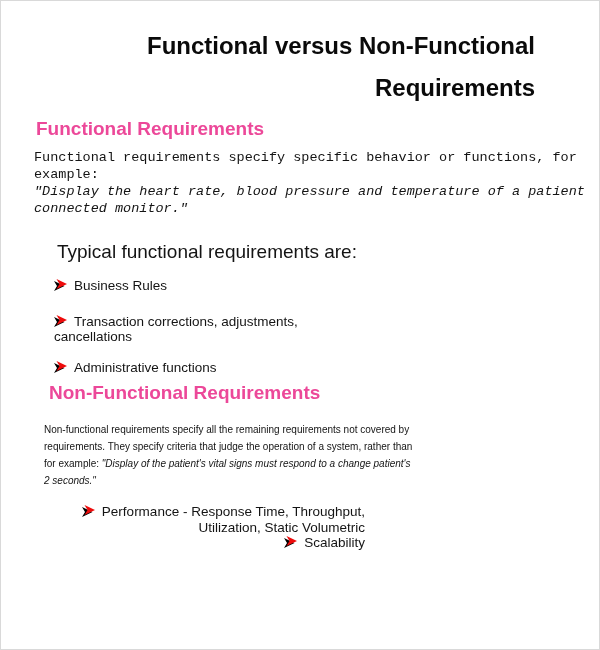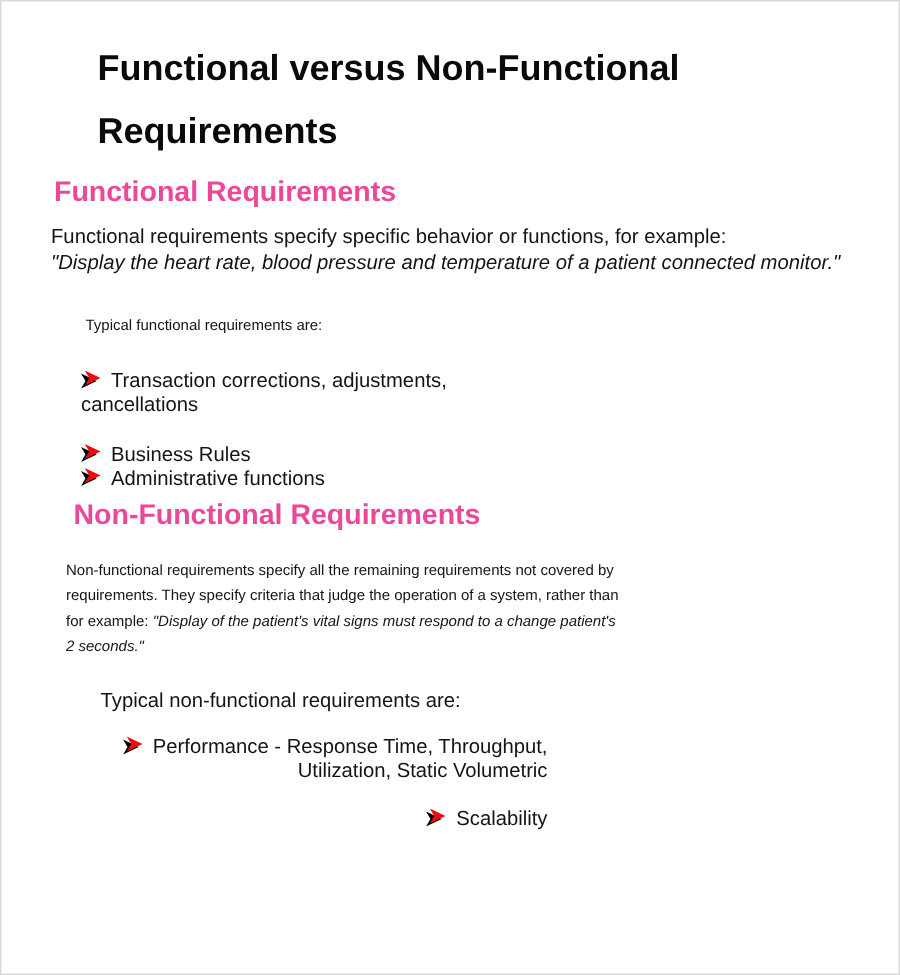--- a/index.html
+++ b/index.html
@@ -13,21 +13,21 @@
     height: 648px;
     border: 1px solid #d9d9d9;
     background: #ffffff;
     font-family: "Liberation Sans", "DejaVu Sans", sans-serif;
     color: #141414;
     overflow: hidden;
   }
   .doc-title {
     margin: 24px auto 0 auto;
     max-width: 470px;
-    text-align: left;
+    text-align: right;
     font-size: 24px;
     font-weight: bold;
     line-height: 42px;
     color: #0a0a0a;
   }
   h2 {
     font-size: 19px;
     font-weight: bold;
     color: #ec4899;
     line-height: 24px;
@@ -37,53 +37,54 @@
     margin: 8px 0 0 35px;
   }
   .h2-nonfunctional {
     margin: 6px 0 0 48px;
   }
   .body-text {
     font-size: 13.5px;
     line-height: 17px;
     margin: 8px 0 0 33px;
     white-space: pre-line;
+    font-family: Liberation Mono, monospace;
   }
   .body-text-2 {
     font-size: 10px;
     line-height: 17px;
     margin: 16px 0 0 43px;
     max-width: 545px;
     white-space: pre-line;
   }
   .body-text em, .body-text-2 em {
     font-style: italic;
   }
   .list-intro {
-    font-size: 10px;
+    font-size: 19px;
     line-height: 17px;
     margin: 26px 0 0 56px;
   }
   .list-intro-2 {
     font-size: 13.5px;
     line-height: 17px;
     margin: 18px 0 0 66px;
   }
   .bullet-item {
     font-size: 13.5px;
     line-height: 15.5px;
     max-width: 300px;
   }
   .sec-functional .bullet-item { margin-left: 53px; }
   .sec-nonfunctional .bullet-item { margin-left: 64px; text-align: right; }
   .bi-1 { margin-top: 18px; }
   .bi-2 { margin-top: 20px; }
-  .bi-3 { }
+  .bi-3 { margin-top: 15px; }
   .bi-4 { margin-top: 15px; }
-  .bi-5 { margin-top: 17px; }
+  .bi-5 { }
   .bi-6 { margin-top: 14px; }
   .bullet-icon {
     display: inline-block;
     width: 13px;
     height: 12px;
     margin-right: 7px;
     vertical-align: -1px;
   }
   .item-text {
     white-space: pre-line;
@@ -97,45 +98,44 @@
   <h1 class="doc-title">Functional versus Non-Functional Requirements</h1>
 
   <section class="sec-functional">
     <h2 class="h2-functional">Functional Requirements</h2>
 
     <p class="body-text"><span>Functional requirements specify specific behavior or functions, for example:</span><br><em>"Display the heart rate, blood pressure and temperature of a patient connected monitor."</em></p>
 
     <p class="list-intro">Typical functional requirements are:</p>
 
     <div class="bullet-list">
+      <div class="bullet-item bi-1"><span class="bullet-icon"><svg width="13" height="12" viewBox="0 0 13 12">
+              <path d="M0 2 L10.5 7 L0 12 L3 7 Z" fill="#000000"></path>
+              <path d="M2.5 0 L13 5 L2.5 10 L5.5 5 Z" fill="#ee0b0b"></path>
+            </svg></span><span class="item-text">Business Rules</span></div>
       <div class="bullet-item bi-2"><span class="bullet-icon"><svg width="13" height="12" viewBox="0 0 13 12">
               <path d="M0 2 L10.5 7 L0 12 L3 7 Z" fill="#000000"></path>
               <path d="M2.5 0 L13 5 L2.5 10 L5.5 5 Z" fill="#ee0b0b"></path>
             </svg></span><span class="item-text">Transaction corrections, adjustments,
 cancellations</span></div>
-      <div class="bullet-item bi-1"><span class="bullet-icon"><svg width="13" height="12" viewBox="0 0 13 12">
-              <path d="M0 2 L10.5 7 L0 12 L3 7 Z" fill="#000000"></path>
-              <path d="M2.5 0 L13 5 L2.5 10 L5.5 5 Z" fill="#ee0b0b"></path>
-            </svg></span><span class="item-text">Business Rules</span></div>
       <div class="bullet-item bi-3"><span class="bullet-icon"><svg width="13" height="12" viewBox="0 0 13 12">
               <path d="M0 2 L10.5 7 L0 12 L3 7 Z" fill="#000000"></path>
               <path d="M2.5 0 L13 5 L2.5 10 L5.5 5 Z" fill="#ee0b0b"></path>
             </svg></span><span class="item-text">Administrative functions</span></div>
     </div>
   </section>
 
   <section class="sec-nonfunctional">
     <h2 class="h2-nonfunctional">Non-Functional Requirements</h2>
 
     <p class="body-text-2"><span>Non-functional requirements specify all the remaining requirements not covered by
 requirements. They specify criteria that judge the operation of a system, rather than
 for example: </span><em>"Display of the patient's vital signs must respond to a change patient's
 2 seconds."</em></p>
 
-    <p class="list-intro-2">Typical non-functional requirements are:</p>
 
     <div class="bullet-list">
       <div class="bullet-item bi-4"><span class="bullet-icon"><svg width="13" height="12" viewBox="0 0 13 12">
               <path d="M0 2 L10.5 7 L0 12 L3 7 Z" fill="#000000"></path>
               <path d="M2.5 0 L13 5 L2.5 10 L5.5 5 Z" fill="#ee0b0b"></path>
             </svg></span><span class="item-text">Performance - Response Time, Throughput,
 Utilization, Static Volumetric</span></div>
       <div class="bullet-item bi-5"><span class="bullet-icon"><svg width="13" height="12" viewBox="0 0 13 12">
               <path d="M0 2 L10.5 7 L0 12 L3 7 Z" fill="#000000"></path>
               <path d="M2.5 0 L13 5 L2.5 10 L5.5 5 Z" fill="#ee0b0b"></path>

